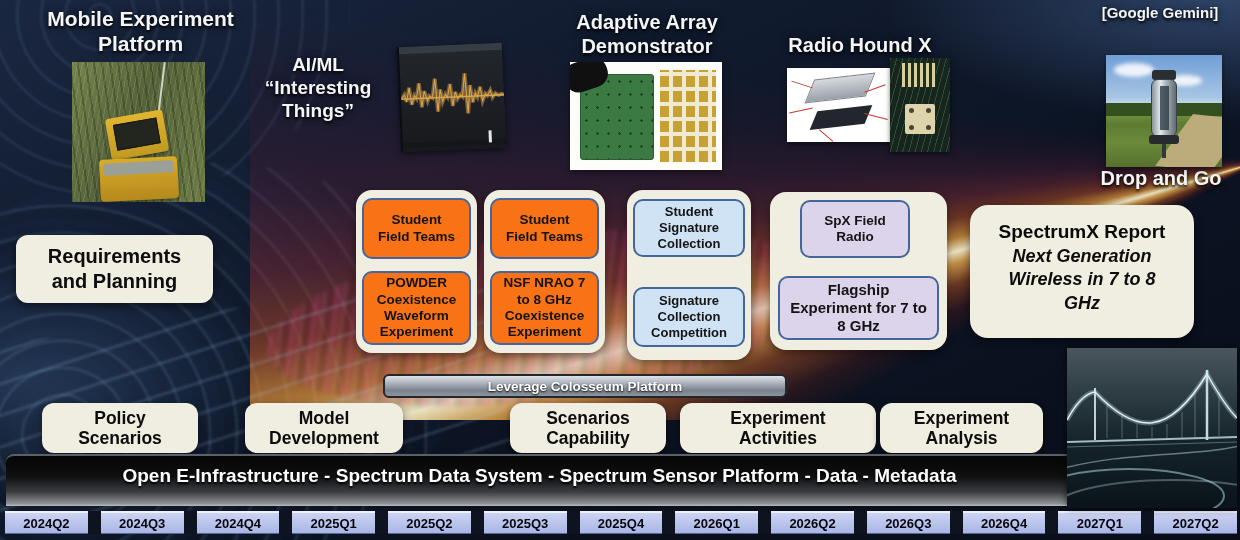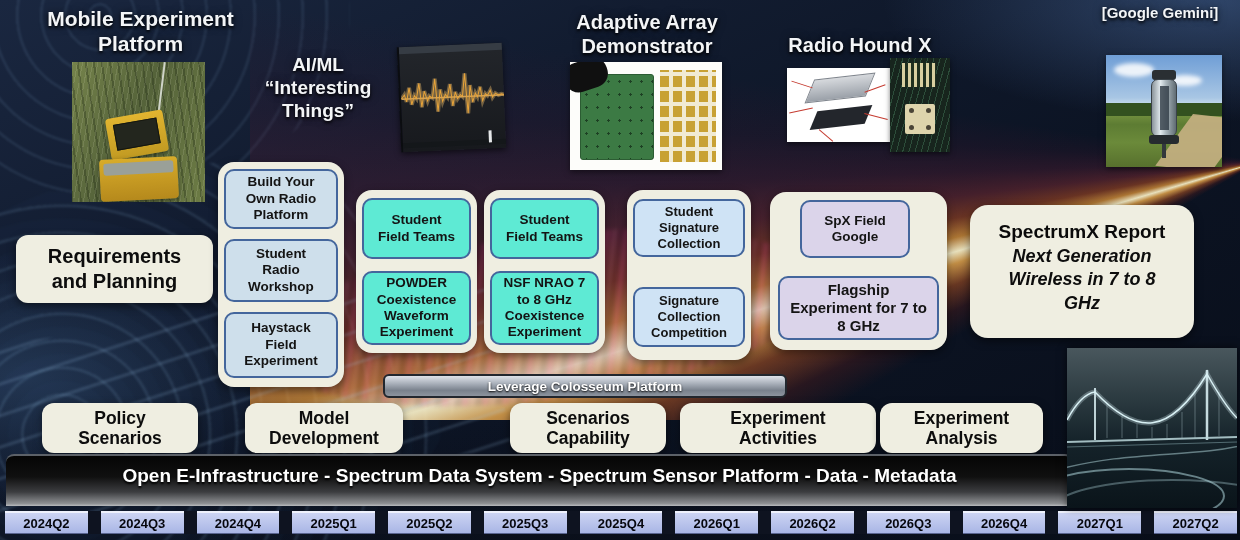--- a/index.html
+++ b/index.html
@@ -41,21 +41,21 @@
   .title{position:absolute;color:#f3f5f7;text-align:center;line-height:1.2;
     text-shadow:0 2px 3px rgba(0,0,0,.9),0 0 8px rgba(0,0,0,.55)}
 
   
   .panel{position:absolute;background:#efeee1;border-radius:16px;
     box-shadow:0 3px 8px rgba(0,0,0,.45)}
   .chip{position:absolute;left:6px;right:6px;display:flex;align-items:center;justify-content:center;
     text-align:center;border:2px solid #44669c;border-radius:10px;color:#141414;
     font-size:13.5px;line-height:1.22;padding:2px 10px}
   .chip.blue{background:#cedfeb}
-  .chip.green{background:#5eead4}
+  .chip.green{background:#f97316}
   .chip.lblue{background:#cfe3f5}
   .chip.purple{background:#dbd4ea}
   .cream{position:absolute;background:#efeee1;border-radius:12px;display:flex;
     align-items:center;justify-content:center;text-align:center;color:#0d0d0d;
     box-shadow:0 3px 8px rgba(0,0,0,.5)}
   .ws{font-size:17.5px;line-height:1.15}
   .ws span{display:inline-block;width:132px}
 
   #box-req{left:16px;top:235px;width:197px;height:68px;font-size:20px;line-height:1.25}
   #box-req span{display:inline-block;width:172px}
@@ -159,20 +159,21 @@
   <div class="bgfx" id="bg-swirl-bl"></div>
   <div class="bgfx" id="bg-rays"></div>
   <div class="bgfx" id="bg-pink"></div>
   <div class="bgfx" id="bg-streak"></div>
 
   <div class="title" style="left:28px;top:6px;width:225px;font-size:21px">Mobile Experiment Platform</div>
   <div class="title" style="left:243px;top:54px;width:150px;font-size:19px">AI/ML “Interesting Things”</div>
   <div class="title" style="left:552px;top:10px;width:190px;font-size:20px">Adaptive Array Demonstrator</div>
   <div class="title" style="left:770px;top:33px;width:180px;font-size:20px">Radio Hound X</div>
   <div class="title" style="left:1085px;top:4px;width:150px;font-size:15px;text-align:center">[Google Gemini]</div>
+  <div class="title" style="left:1085px;top:166px;width:152px;font-size:20px">Drop and Go</div>
 
   <div class="photo" id="ph-mobile">
     <div class="antenna"></div>
     <div class="lid">
         <div class="screen"></div>
       </div>
     <div class="case">
         <div class="tray"></div>
       </div>
   </div>
@@ -224,43 +225,38 @@
       <div class="cell"></div>
     </div>
     <div class="foot"></div>
     <div class="stem"></div>
   </div>
 
   <div class="cream" id="box-req">
     <span>Requirements and Planning</span>
   </div>
 
-  <div class="panel" id="p1">
-    <div class="chip blue" style="top:7px;height:60px">Build Your Own Radio Platform</div>
-    <div class="chip blue" style="top:77px;height:63px">Student Radio Workshop</div>
-    <div class="chip blue" style="top:150px;height:66px">Haystack Field Experiment</div>
-  </div>
 
   <div class="panel" id="p2">
     <div class="chip green" style="top:8px;height:61px">Student Field Teams</div>
     <div class="chip green" style="top:81px;height:74px">POWDER Coexistence Waveform Experiment</div>
   </div>
 
   <div class="panel" id="p3">
     <div class="chip green" style="top:8px;height:61px">Student Field Teams</div>
     <div class="chip green" style="top:81px;height:74px">NSF NRAO 7 to 8 GHz Coexistence Experiment</div>
   </div>
 
   <div class="panel" id="p4">
     <div class="chip lblue" style="top:9px;height:58px;font-size:13px">Student Signature Collection</div>
     <div class="chip lblue" style="top:97px;height:60px;font-size:13px">Signature Collection Competition</div>
   </div>
 
   <div class="panel" id="p5">
-    <div class="chip purple" style="top:8px;height:58px;left:30px;right:37px">SpX Field Google</div>
+    <div class="chip purple" style="top:8px;height:58px;left:30px;right:37px">SpX Field Radio</div>
     <div class="chip purple" style="top:84px;height:64px;left:8px;right:8px;font-size:15px">Flagship Experiment for 7 to 8 GHz</div>
   </div>
 
   <div class="cream" id="box-report">
     <div id="report-title">SpectrumX Report</div>
     <div id="report-sub">Next Generation Wireless in 7 to 8 GHz</div>
   </div>
 
   <div id="colosseum">Leverage Colosseum Platform</div>
 

